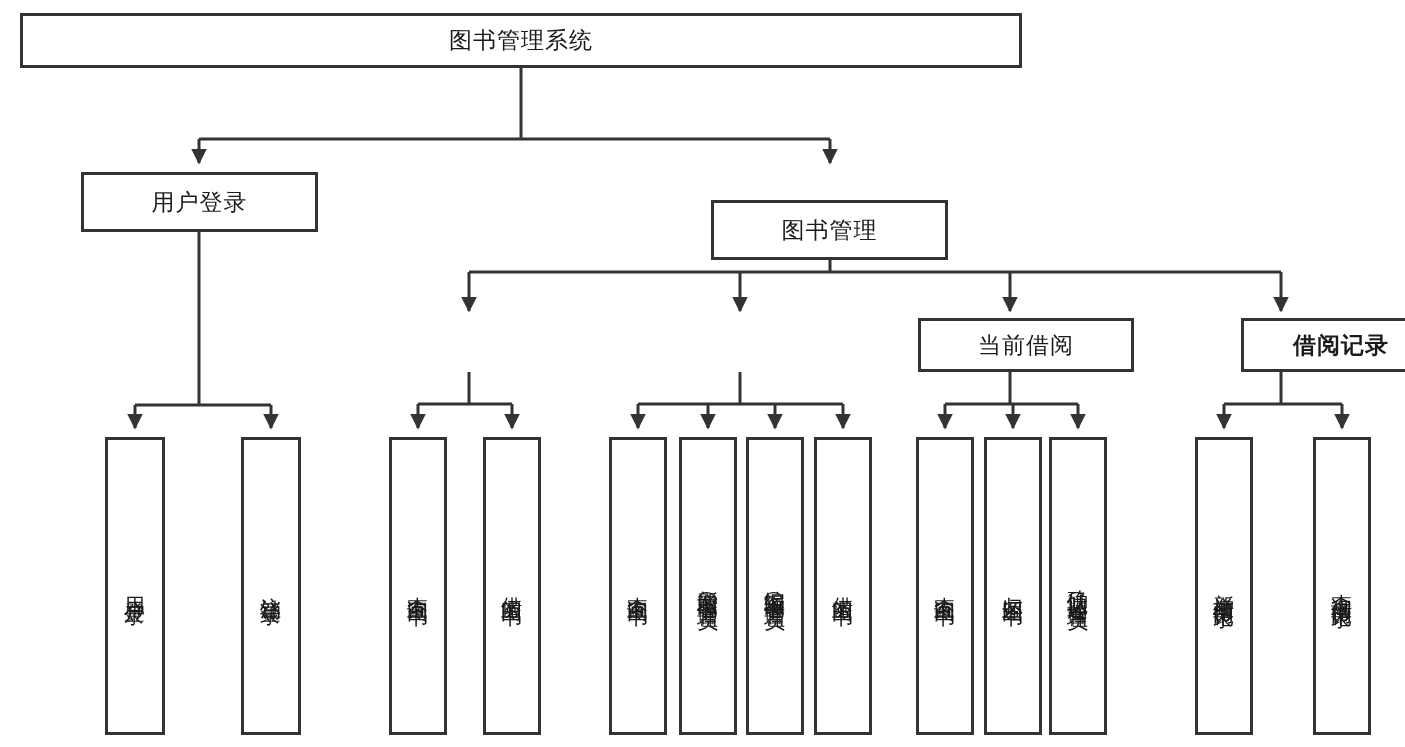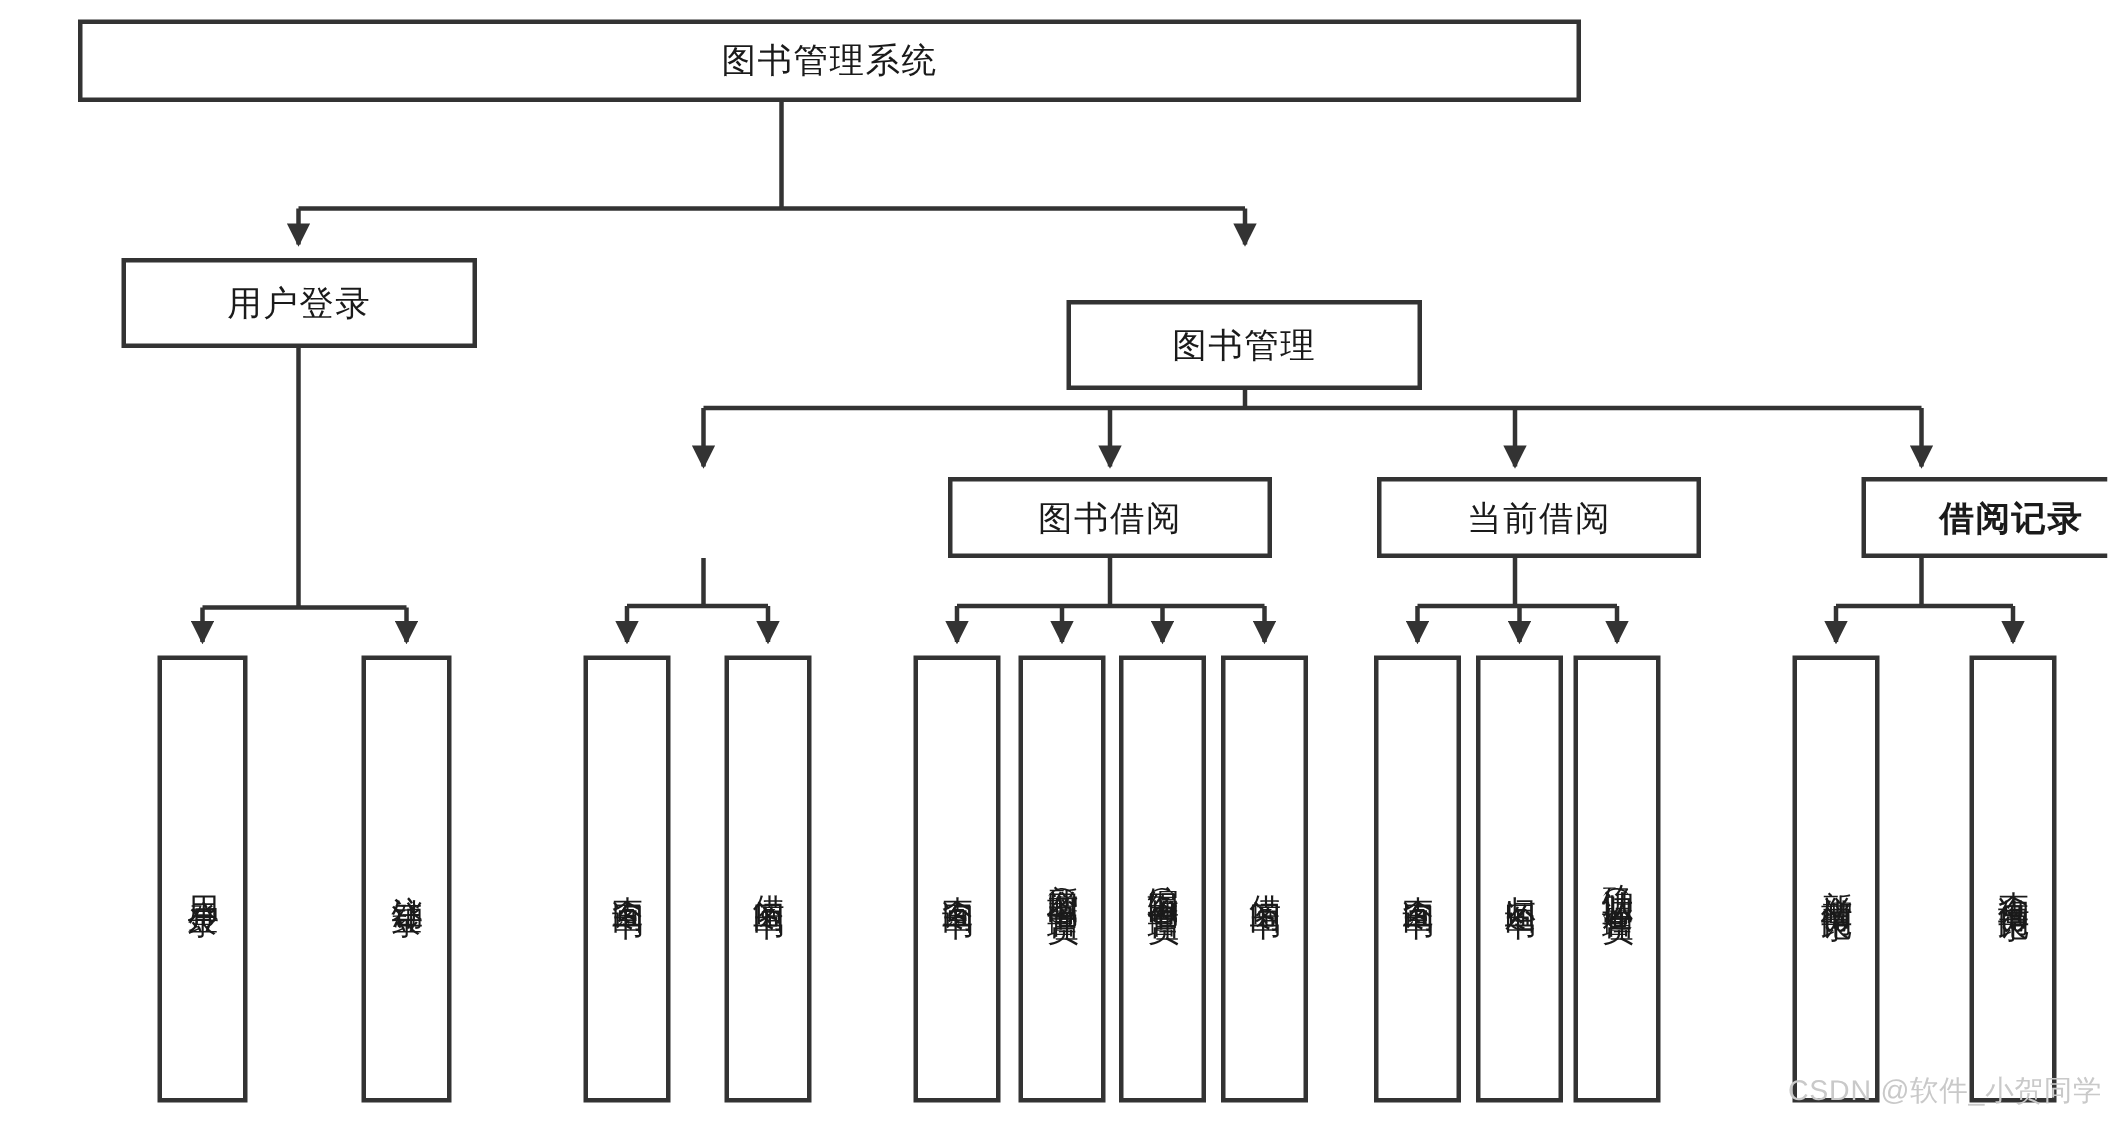--- a/index.html
+++ b/index.html
@@ -110,34 +110,31 @@
       <path d="M 1013 404 L 1013 428" marker-end="url(#arrow)"></path>
       <path d="M 1078 404 L 1078 428" marker-end="url(#arrow)"></path>
 
       <path d="M 1281 372 L 1281 404"></path>
       <path d="M 1224 404 L 1342 404"></path>
       <path d="M 1224 404 L 1224 428" marker-end="url(#arrow)"></path>
       <path d="M 1342 404 L 1342 428" marker-end="url(#arrow)"></path>
     </g>
   </svg>
 
-  <div class="node h" style="left:20px; top:13px; width:1002px; height:55px;margin-left:32px;">
+  <div class="node h" style="left:20px; top:13px; width:1002px; height:55px;">
     <span>图书管理系统</span>
   </div>
 
   <div class="node h" style="left:81px; top:172px; width:237px; height:60px;">
     <span>用户登录</span>
   </div>
   <div class="node h" style="left:711px; top:172px; width:237px; height:60px;margin-top:28px;">
     <span>图书管理</span>
   </div>
 
-  <div class="node h" style="left:632px; top:318px; width:216px; height:54px;">
-    <span>图书借阅</span>
-  </div>
   <div class="node h" style="left:902px; top:318px; width:216px; height:54px;margin-left:16px;">
     <span>当前借阅</span>
   </div>
   <div class="node h" style="left:1241px; top:318px; width:200px; height:54px;font-weight:bold;">
     <span>借阅记录</span>
   </div>
 
   <div class="node leaf" style="left:105px; top:437px; width:60px; height:298px;">
     <span class="vlabel">用户登录</span>
   </div>
@@ -175,15 +172,14 @@
     <span class="vlabel">确认归还（管理员）</span>
   </div>
 
   <div class="node leaf" style="left:1195px; top:437px; width:58px; height:298px;">
     <span class="vlabel">新增借阅记录</span>
   </div>
   <div class="node leaf" style="left:1313px; top:437px; width:58px; height:298px;">
     <span class="vlabel">查询借阅记录</span>
   </div>
 
-  <div class="watermark" style="left:1192px; top:714px;">CSDN @软件_小贺同学</div>
 
 </div>
 
 </body></html>

